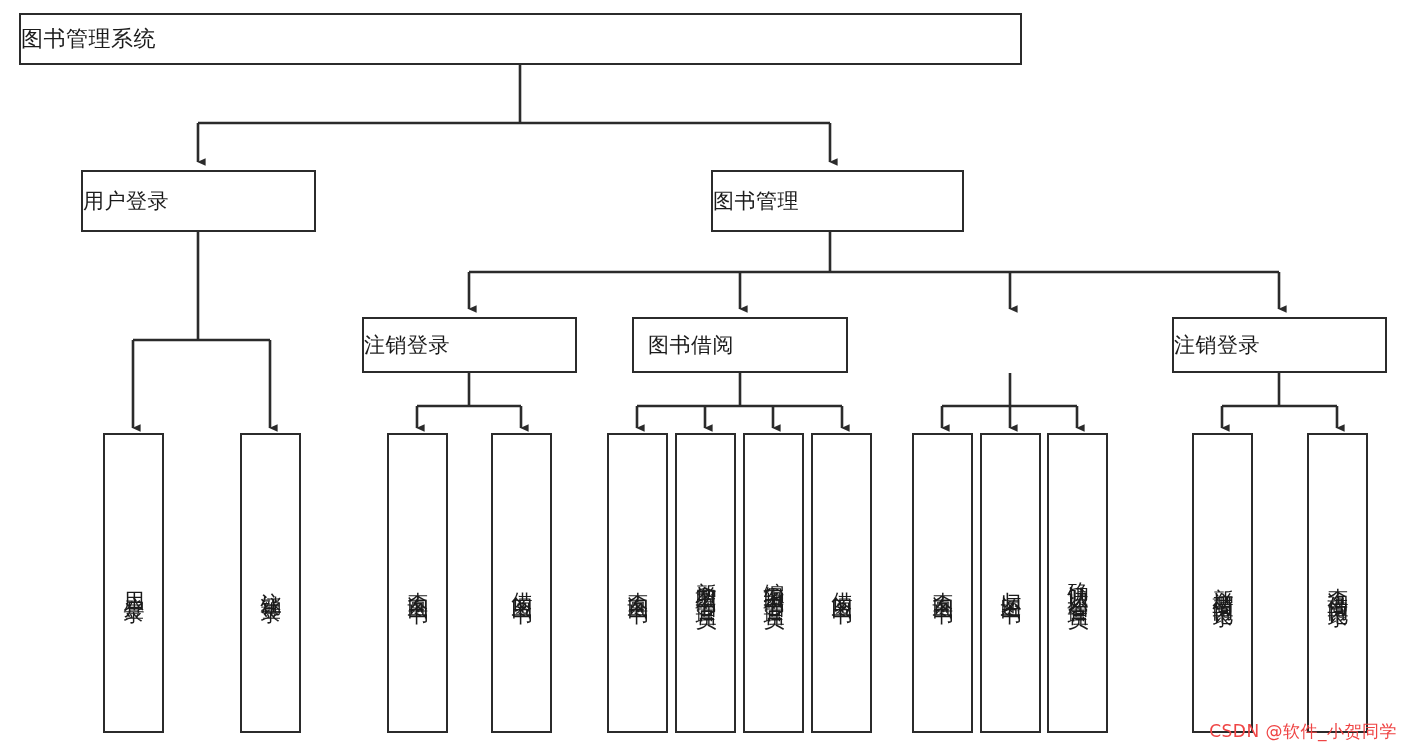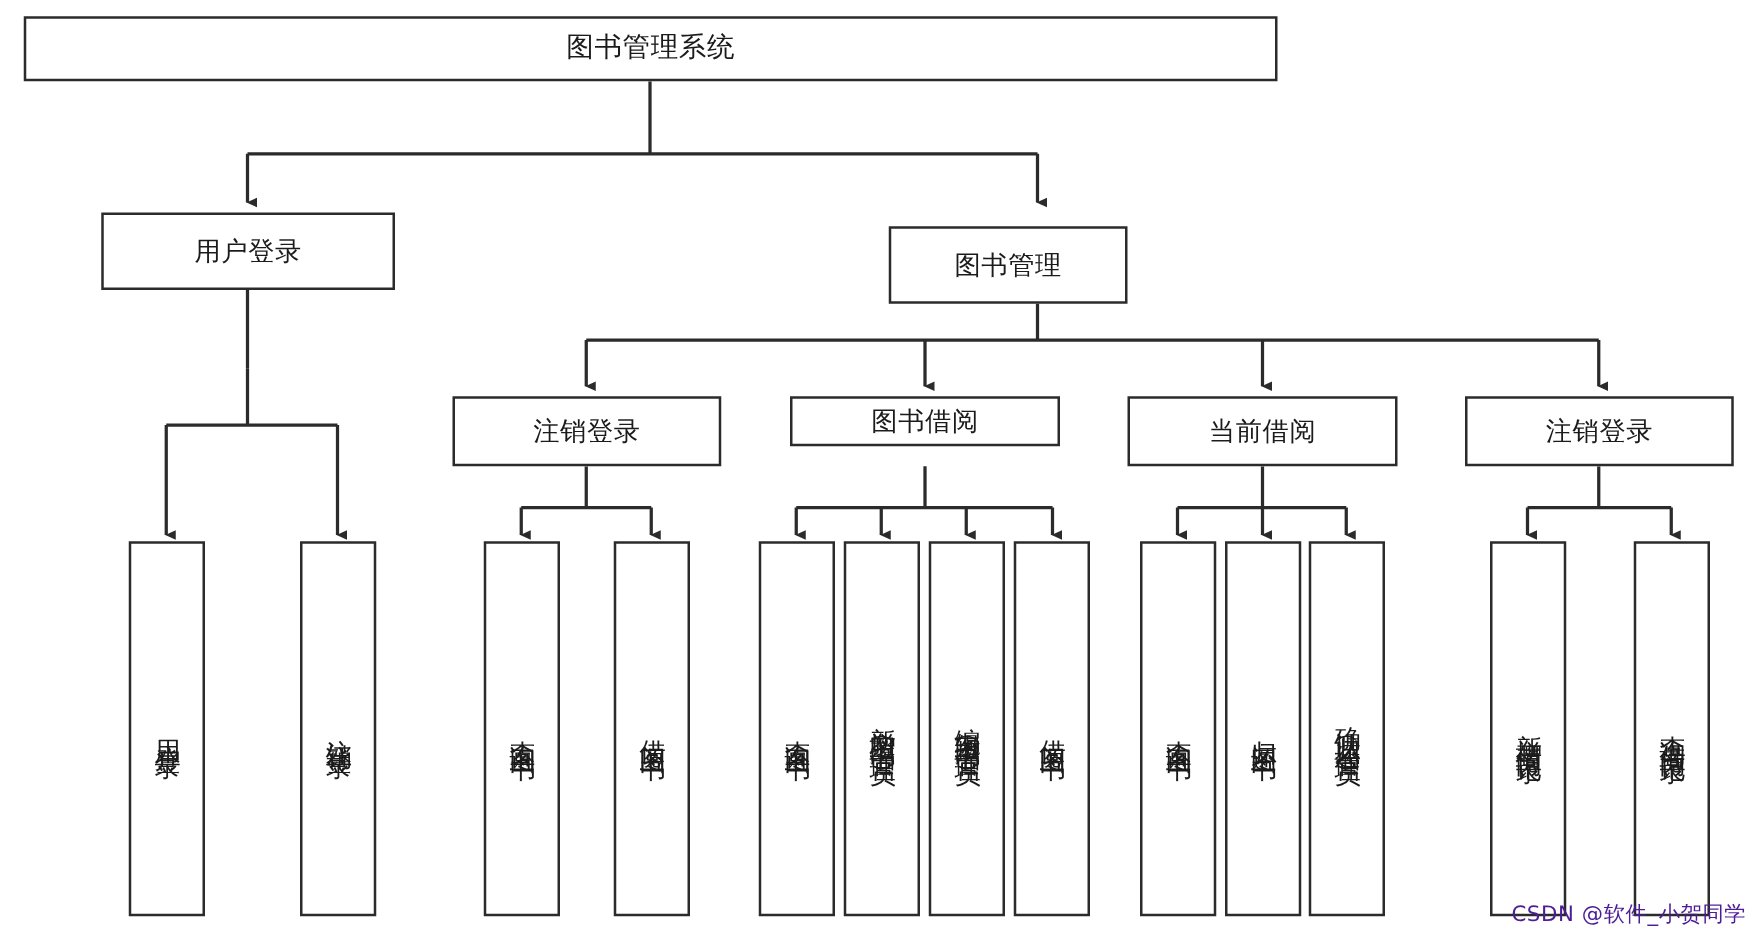--- a/index.html
+++ b/index.html
@@ -27,21 +27,20 @@
     height: 747px;
     pointer-events: none;
   }
   .node {
     position: absolute;
     box-sizing: border-box;
     background: #ffffff;
     border: 2.5px solid #2b2b2b;
     display: flex;
     align-items: center;
-    justify-content: center;
     z-index: 2;
   }
   .node-label {
     font-size: 21px;
     line-height: 1.18;
     letter-spacing: 0.5px;
     color: #1b1b1b;
     white-space: nowrap;
     text-align: center;
   }
@@ -58,21 +57,21 @@
     letter-spacing: 4px;
     font-size: 21px;
     line-height: 1;
   }
   .node.root .node-label { font-size: 22px; }
   .watermark {
     position: absolute;
     right: 8px;
     bottom: 4px;
     font-size: 17px;
-    color: #4c1d95;
+    color: #ef4444;
     letter-spacing: 0.5px;
     z-index: 3;
     white-space: nowrap;
     font-family: "DejaVu Sans", "Liberation Sans", sans-serif;
     text-align: center;
   }
 </style>
 </head>
 <body>
 
@@ -130,35 +129,32 @@
   </svg>
 
   <div class="node root" style="left:19px; top:13px; width:1003px; height:52px;">
     <span class="node-label">图书管理系统</span>
   </div>
 
   <div class="node" style="left:81px; top:170px; width:235px; height:62px;">
     <span class="node-label">用户登录</span>
   </div>
 
-  <div class="node" style="left:711px; top:170px; width:191px; height:62px;margin-top:11px;">
+  <div class="node" style="left:711px; top:170px; width:253px; height:62px;">
     <span class="node-label">图书管理</span>
   </div>
 
   <div class="node" style="left:362px; top:317px; width:215px; height:56px;">
     <span class="node-label">注销登录</span>
   </div>
 
-  <div class="node" style="left:632px; top:317px; width:216px; height:40px;">
+  <div class="node" style="left:632px; top:317px; width:216px; height:56px;padding-left:14px;">
     <span class="node-label">图书借阅</span>
   </div>
 
-  <div class="node" style="left:902px; top:317px; width:216px; height:56px;">
-    <span class="node-label">当前借阅</span>
-  </div>
 
   <div class="node" style="left:1172px; top:317px; width:215px; height:56px;">
     <span class="node-label">注销登录</span>
   </div>
 
   <div class="node vertical" style="left:103px; top:433px; width:61px; height:300px;">
     <span class="node-label">用户登录</span>
   </div>
 
   <div class="node vertical" style="left:240px; top:433px; width:61px; height:300px;">

